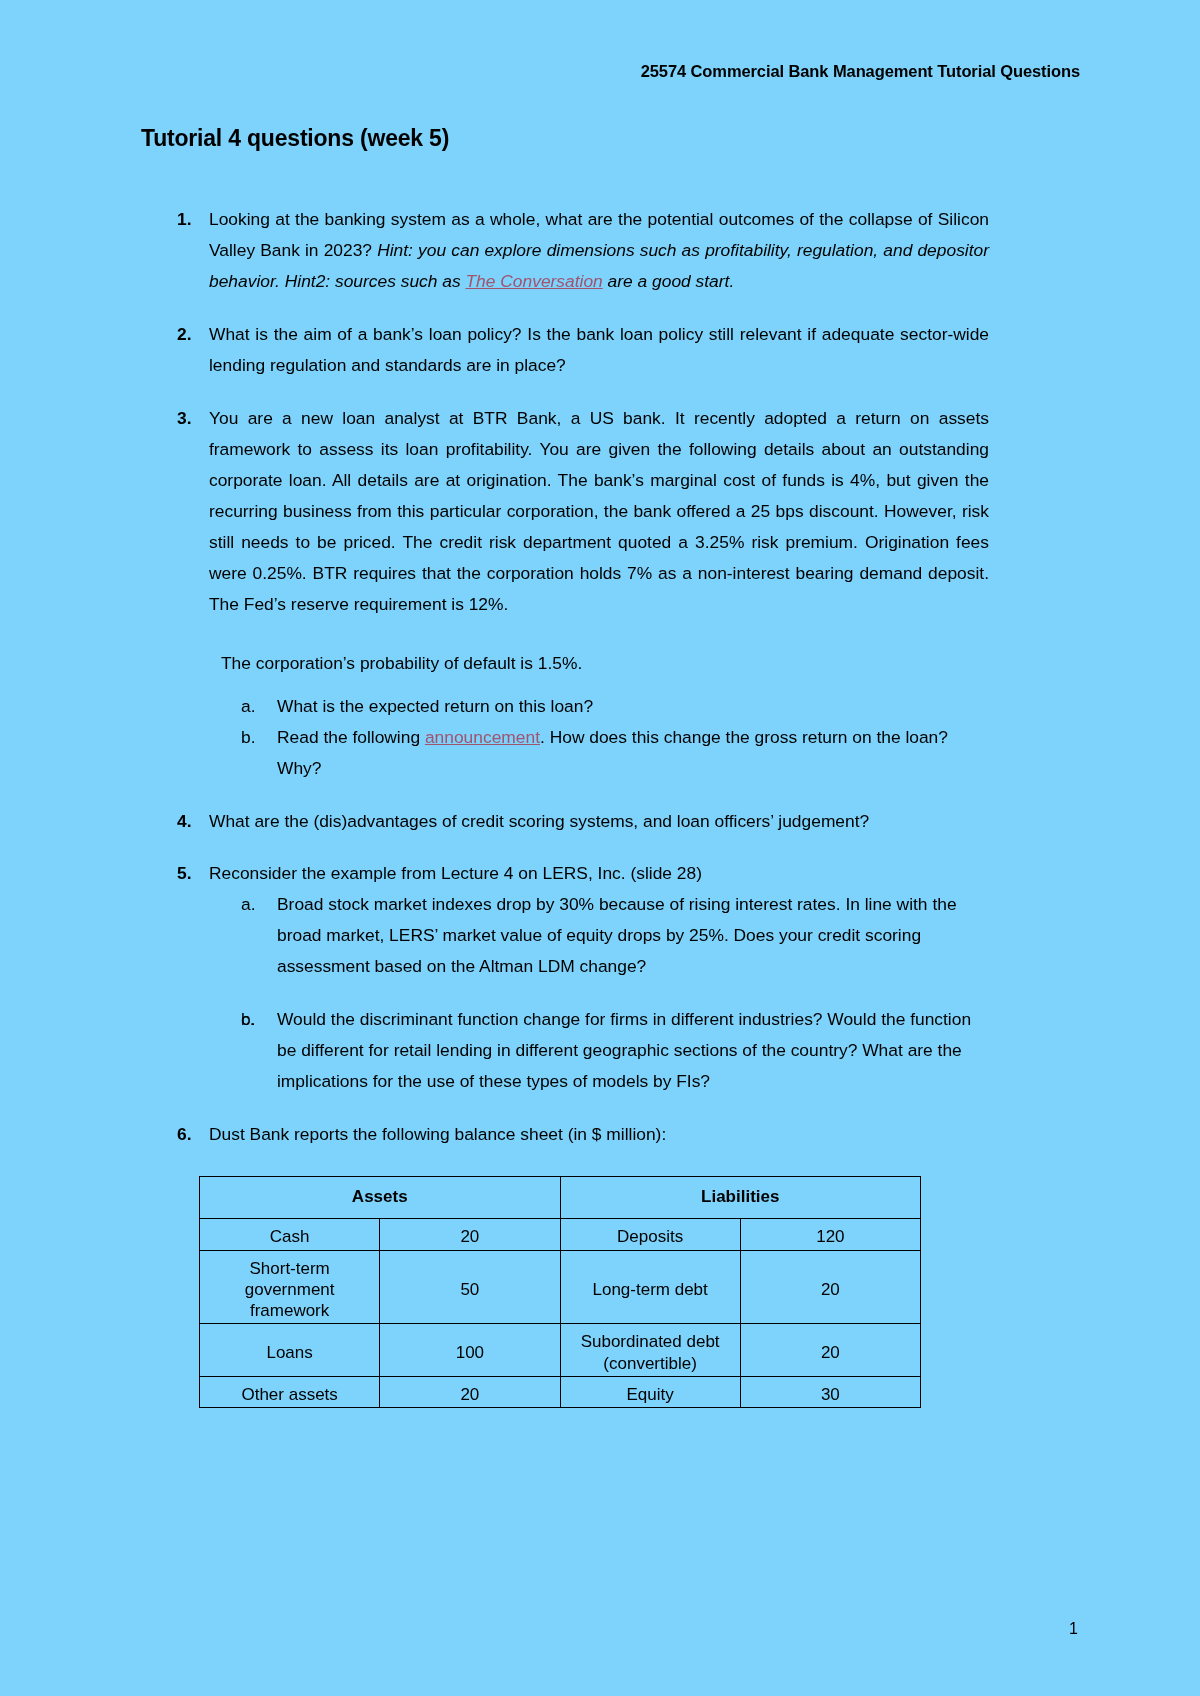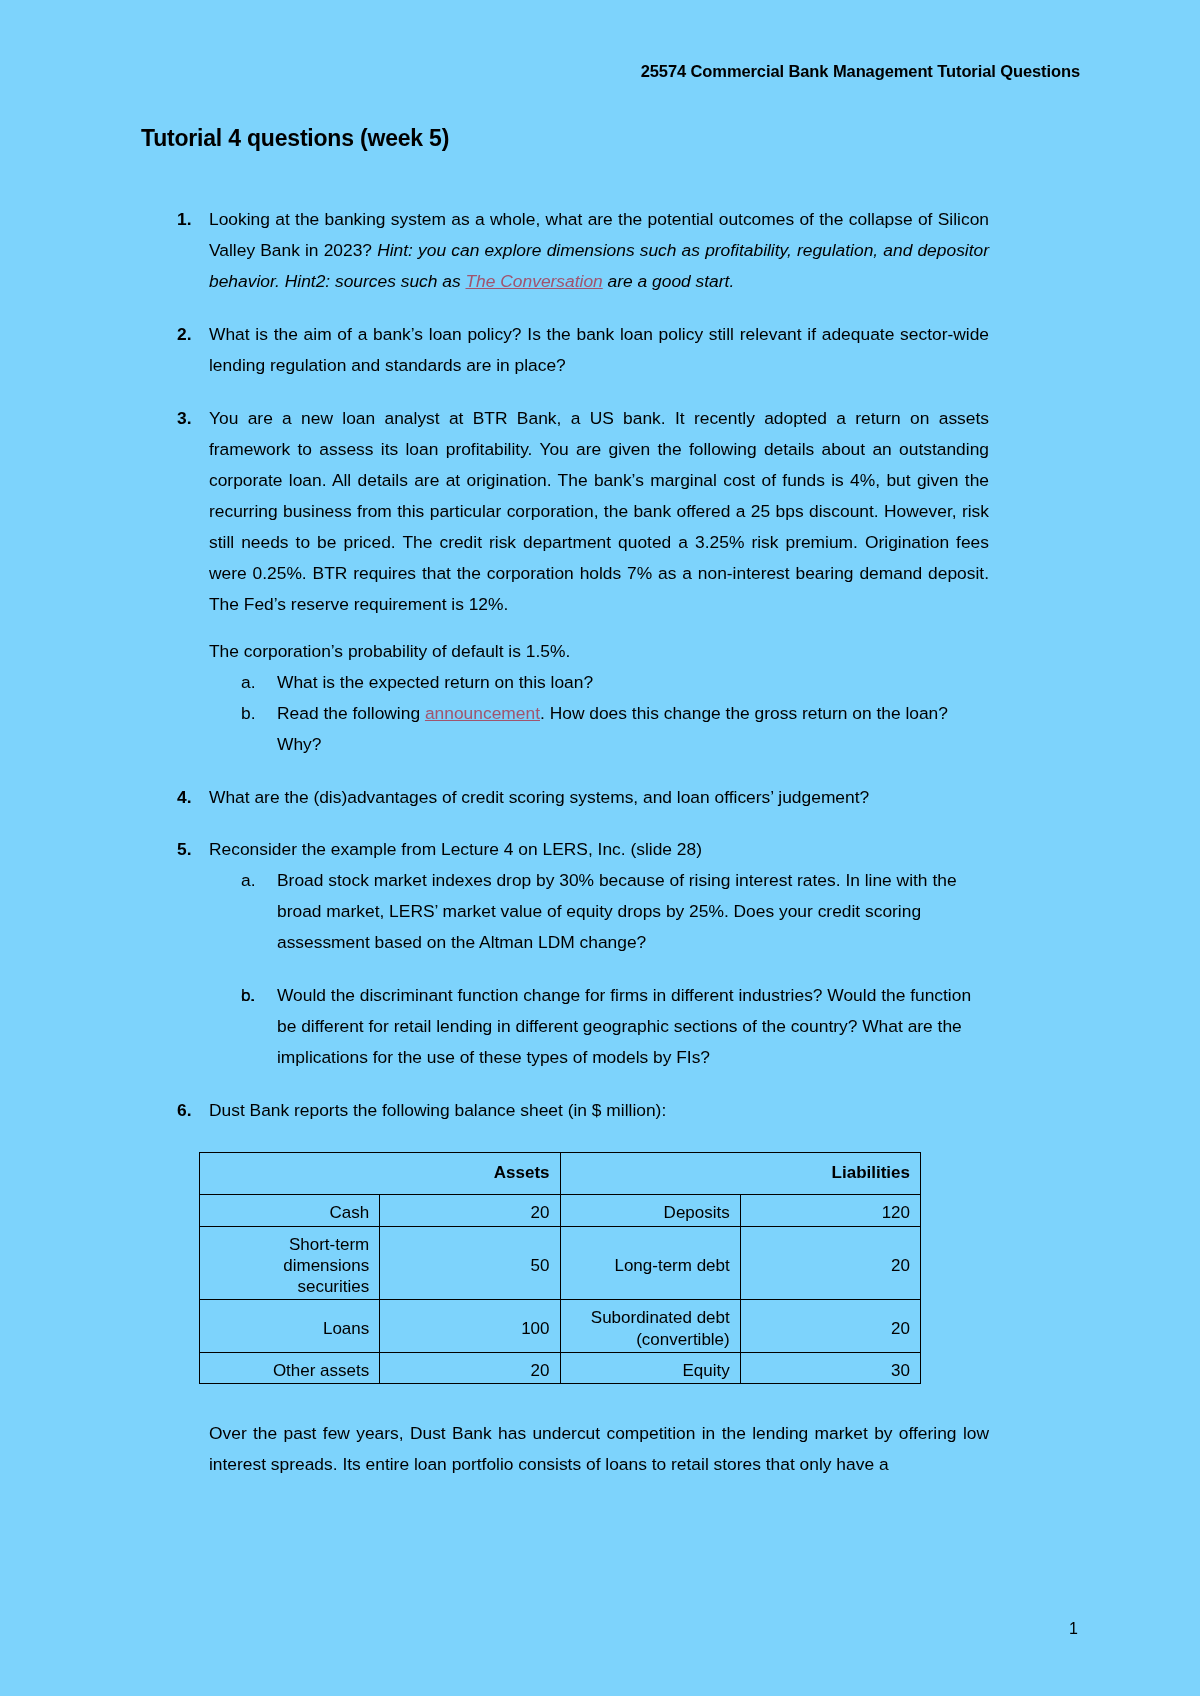--- a/index.html
+++ b/index.html
@@ -86,35 +86,35 @@
   .subitem.gap { margin-top: 22px; }
   .subnum {
     position: absolute;
     left: 32px;
     top: 0;
     width: 28px;
   }
   .para {
     font-size: 17.4px;
     line-height: 1.78;
-    margin: 0;
+    margin: 12px;
   }
   .spacer-sm { height: 16px; }
   table.bs {
     border-collapse: collapse;
     margin-left: 58px;
     margin-top: 26px;
     width: 722px;
     font-size: 17px;
     table-layout: fixed;
   }
   table.bs td, table.bs th {
     border: 1.6px solid #000;
     padding: 7px 10px 2px 10px;
-    text-align: right;
+    text-align: center;
     vertical-align: middle;
     font-weight: normal;
     line-height: 1.25;
   }
   table.bs th {
     font-weight: bold;
     padding-top: 9px;
     padding-bottom: 11px;
   }
   .col-a { width: 300px; }
@@ -212,39 +212,38 @@
           <th class="col-a" colspan="2">Assets</th>
           <th class="col-c" colspan="2">Liabilities</th>
         </tr>
         <tr>
           <td class="col-a">Cash</td>
           <td class="col-b">20</td>
           <td class="col-c">Deposits</td>
           <td class="col-d">120</td>
         </tr>
         <tr>
-          <td class="col-a">Short-term dimensions securities</td>
+          <td class="col-a">Short-term government framework</td>
           <td class="col-b">50</td>
           <td class="col-c">Long-term debt</td>
           <td class="col-d">20</td>
         </tr>
         <tr>
           <td class="col-a">Loans</td>
           <td class="col-b">100</td>
           <td class="col-c">Subordinated debt (convertible)</td>
           <td class="col-d">20</td>
         </tr>
         <tr>
           <td class="col-a">Other assets</td>
           <td class="col-b">20</td>
           <td class="col-c">Equity</td>
           <td class="col-d">30</td>
         </tr>
       </tbody>
     </table>
 
-    <div class="footnote-block">Over the past few years, Dust Bank has undercut competition in the lending market by offering low interest spreads. Its entire loan portfolio consists of loans to retail stores that only have a</div>
 
   </div>
 
   <div class="pagenum">1</div>
 
 </div>
 
 </body></html>

